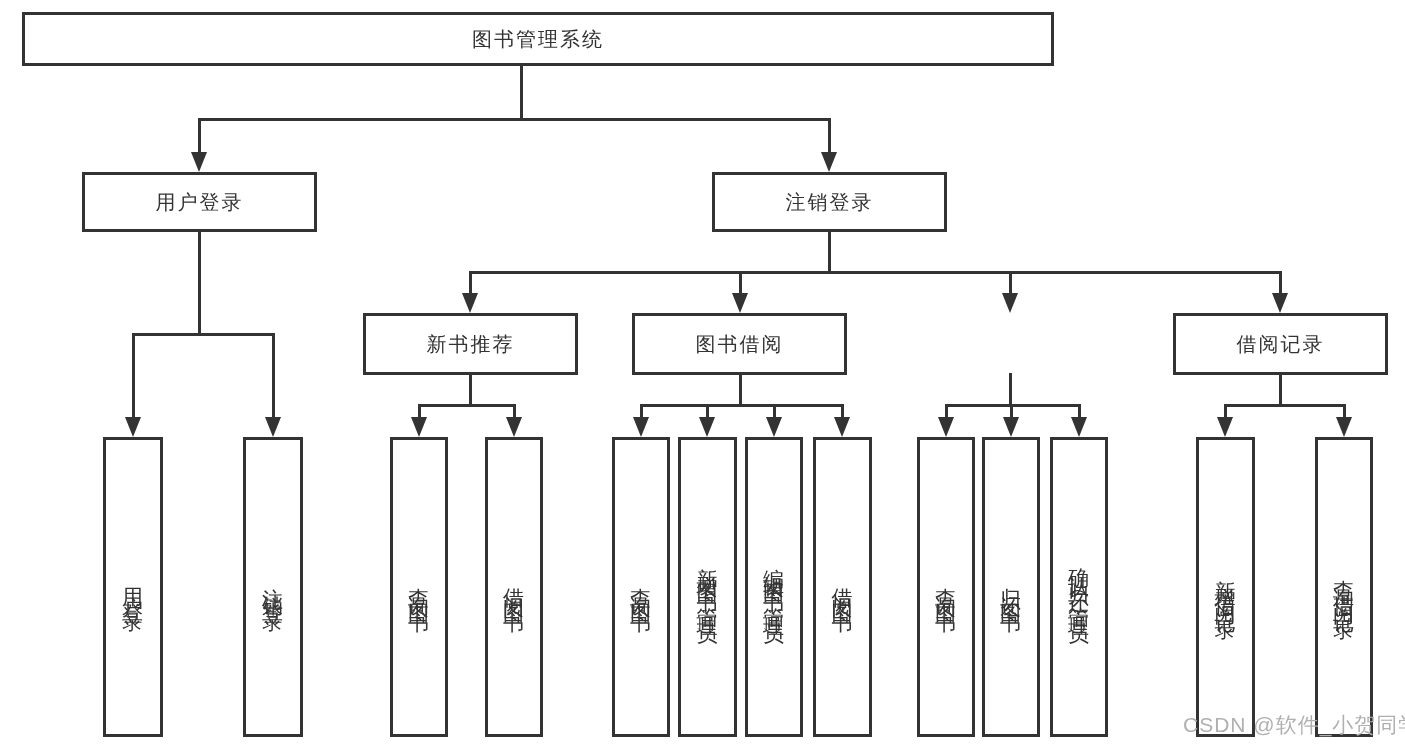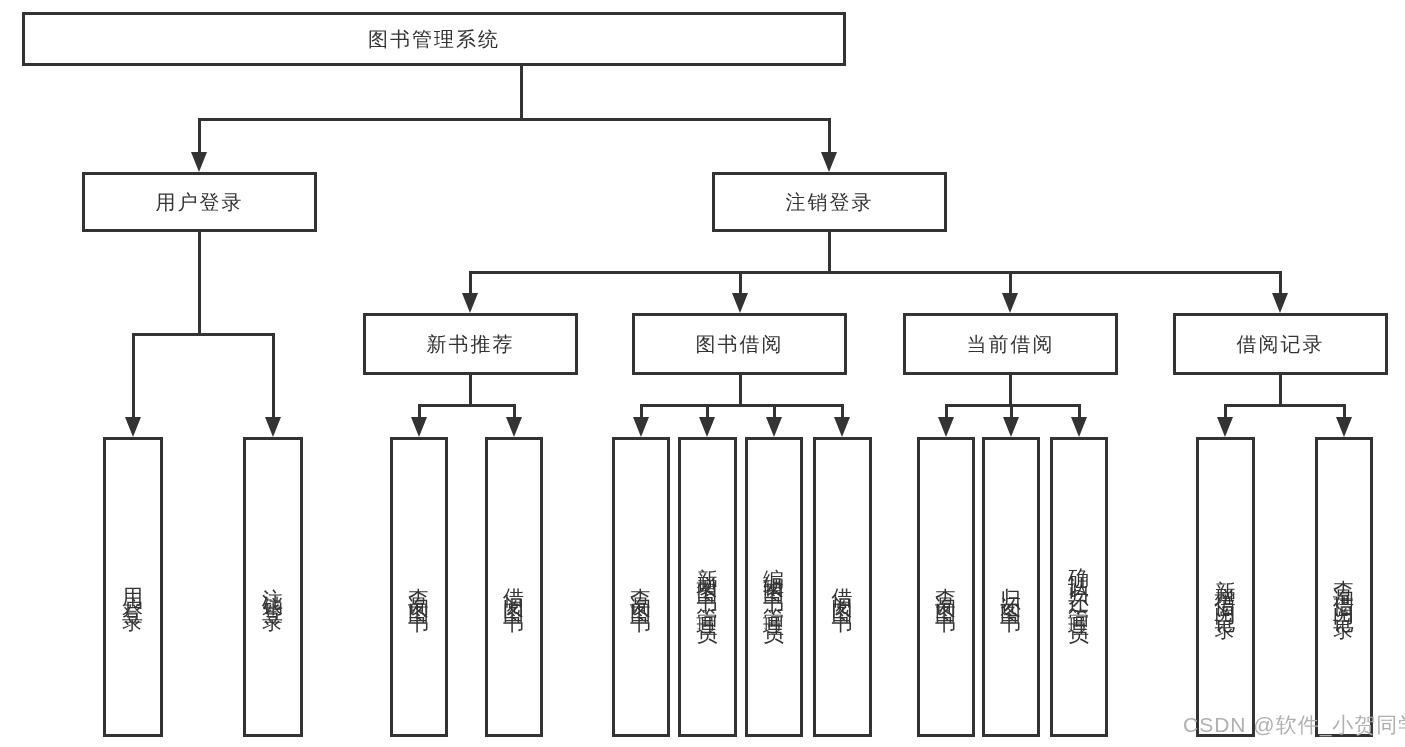--- a/index.html
+++ b/index.html
@@ -28,28 +28,27 @@
   .watermark {
     position:absolute; left:1183px; top:711px;
     font-size:21px; color:#b0b0b0; letter-spacing:1px; white-space:nowrap;
   }
 </style>
 </head>
 <body>
 
 <div class="canvas">
 
-  <div class="box" style="left:22px;top:12px;width:824px;height:54px">图书管理系统</div>
+  <div class="box" style="left:22px;top:12px;width:1032px;height:54px">图书管理系统</div>
 
   <div class="box" style="left:82px;top:172px;width:235px;height:60px">用户登录</div>
   <div class="box" style="left:712px;top:172px;width:235px;height:60px">注销登录</div>
 
   <div class="box" style="left:363px;top:313px;width:215px;height:62px">新书推荐</div>
   <div class="box" style="left:632px;top:313px;width:215px;height:62px">图书借阅</div>
-  <div class="box" style="left:903px;top:313px;width:215px;height:62px">当前借阅</div>
   <div class="box" style="left:1173px;top:313px;width:215px;height:62px">借阅记录</div>
 
   <div class="box v" style="left:103px;top:437px;width:60px;height:300px">用户登录</div>
   <div class="box v" style="left:243px;top:437px;width:60px;height:300px">注销登录</div>
 
   <div class="box v" style="left:390px;top:437px;width:58px;height:300px">查询图书</div>
   <div class="box v" style="left:485px;top:437px;width:58px;height:300px">借阅图书</div>
 
   <div class="box v" style="left:612px;top:437px;width:58px;height:300px">查询图书</div>
   <div class="box v" style="left:678px;top:437px;width:59px;height:300px">新增图书（管理员）</div>

